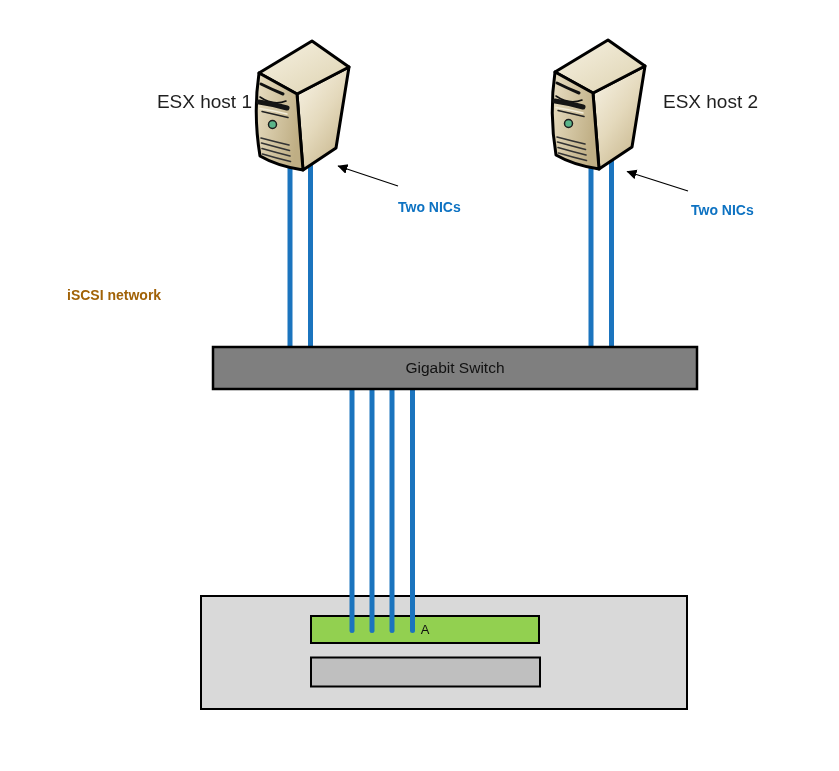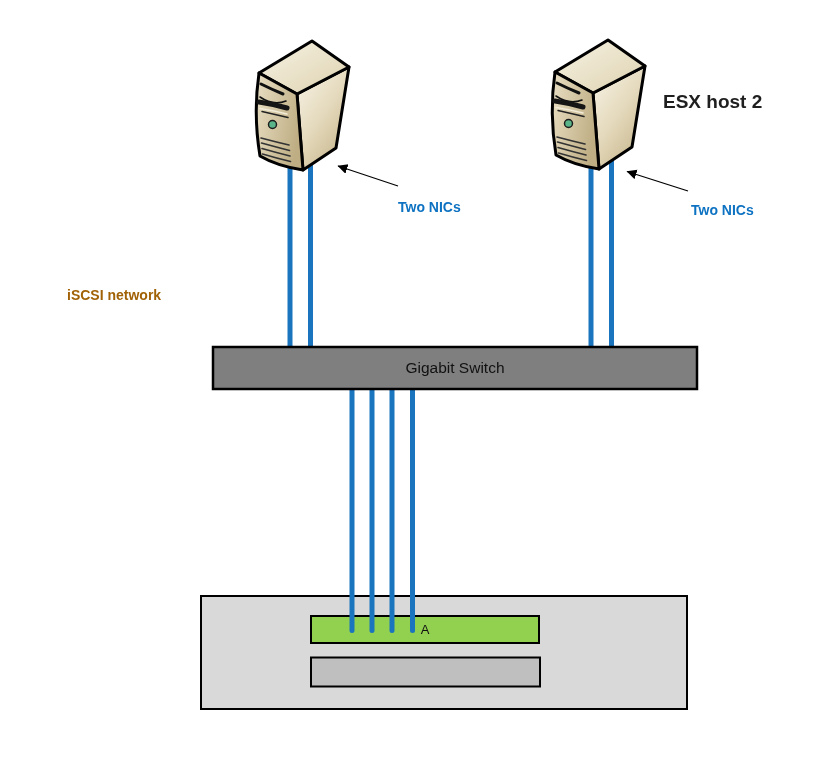--- a/index.html
+++ b/index.html
@@ -81,22 +81,23 @@
 
     <use href="#server-icon" x="253" y="40"></use>
     <use href="#server-icon" x="549" y="39"></use>
 
     <g fill="none" stroke-width="1.3" stroke="#000000">
       <path d="M398,186 L338,166" marker-end="url(#arrowHead)"></path>
       <path d="M688,191 L627,171.5" marker-end="url(#arrowHead)"></path>
     </g>
   </svg>
 
+  <div class="lbl host-lbl" style="left:100px;top:90px;width:152px;text-align:right;">ESX host 1</div>
 
-  <div class="lbl host-lbl" style="left:663px;top:90px;font-weight:bold;">ESX host 2</div>
+  <div class="lbl host-lbl" style="left:663px;top:90px;">ESX host 2</div>
 
   <div class="lbl blue-lbl" style="left: 398px; top: 183px; color: rgb(13, 114, 194);">Two NICs</div>
 
   <div class="lbl blue-lbl" style="left: 691px; top: 186px; color: rgb(13, 114, 194);">Two NICs</div>
 
   <div class="lbl blue-lbl" style="left: 67px; top: 271px; color: #a16207;">iSCSI network</div>
 
   <div class="lbl center-box switch-lbl">Gigabit Switch</div>
 
   <div class="lbl center-box bar-a-lbl">A</div>

